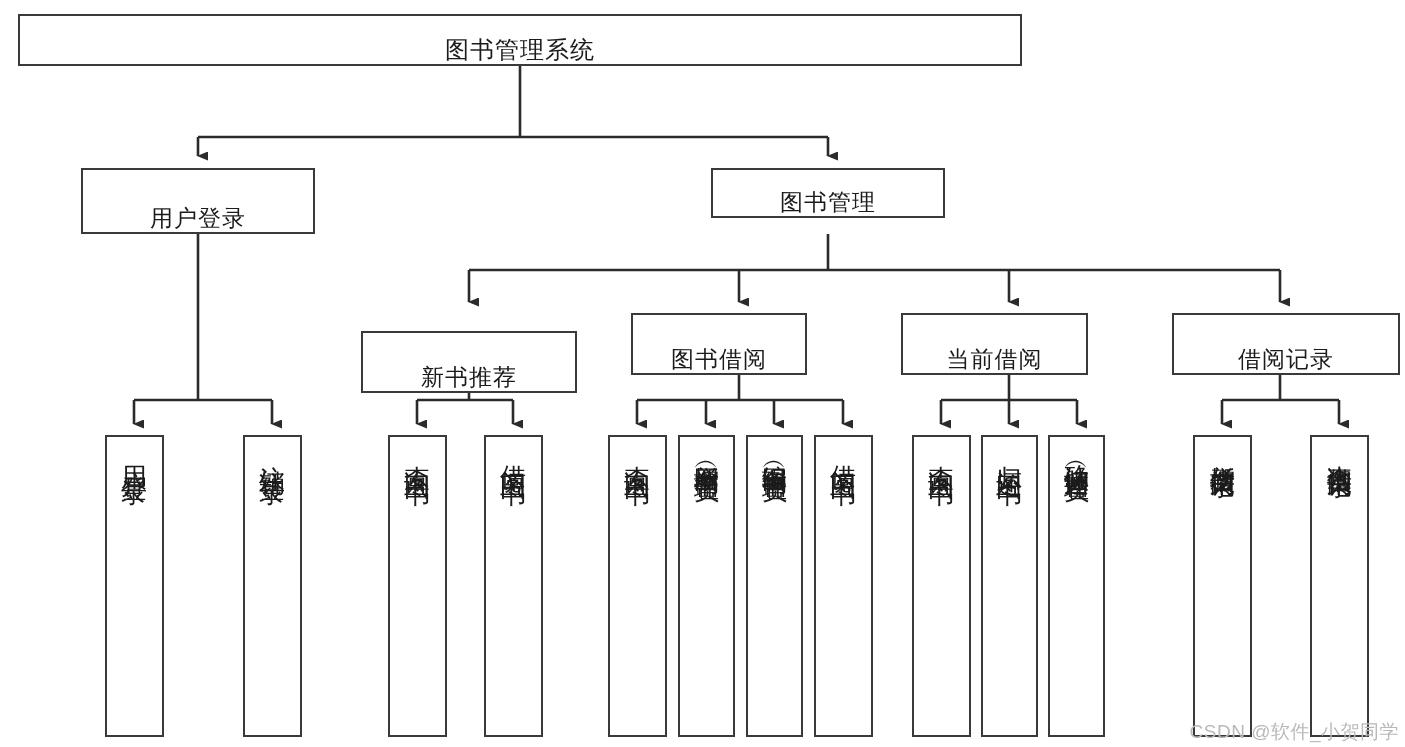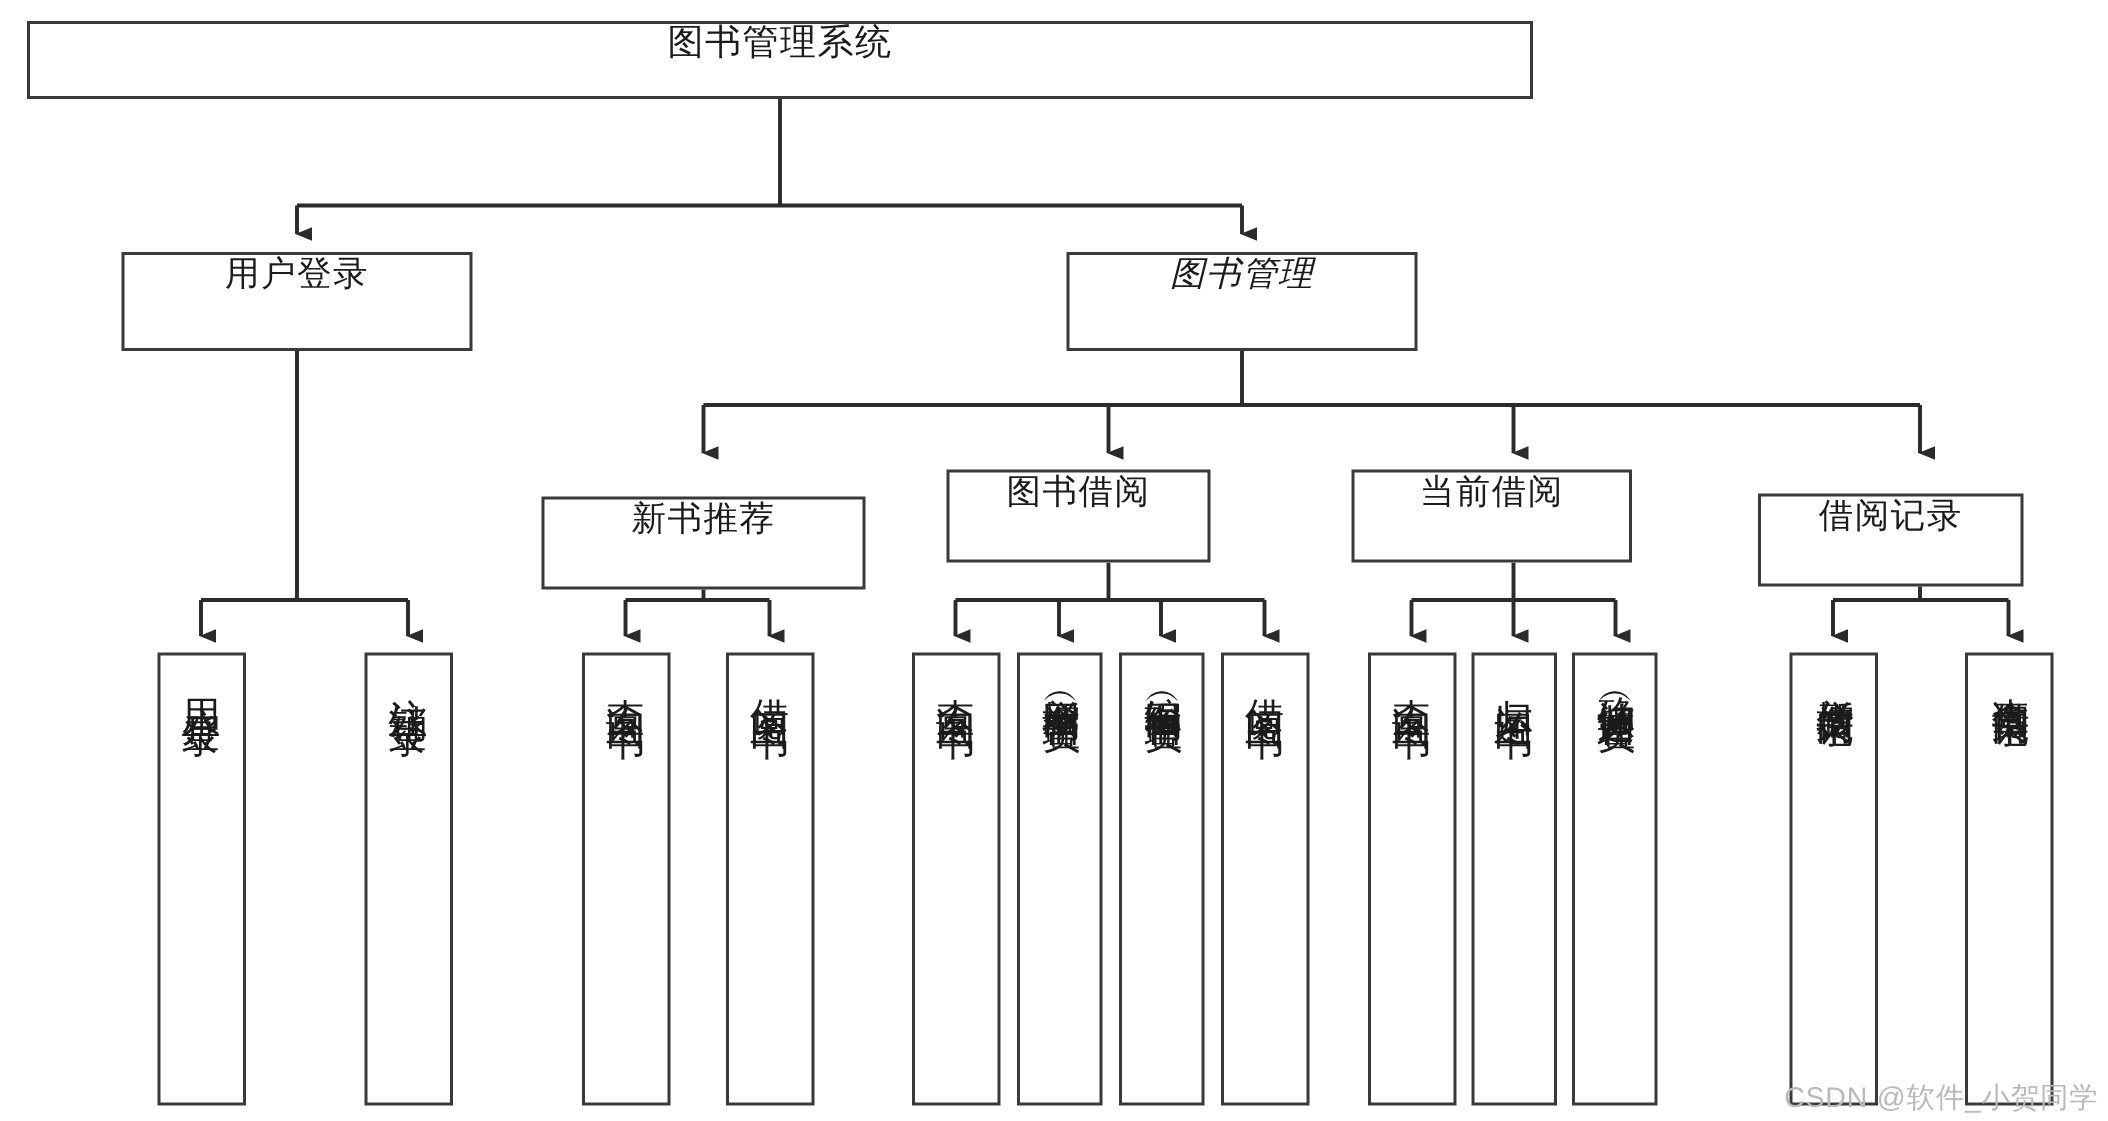--- a/index.html
+++ b/index.html
@@ -11,21 +11,21 @@
   }
   #canvas{position:absolute;left:0;top:0;width:1405px;height:747px;}
   svg.edges{position:absolute;left:0;top:0;width:1405px;height:747px;pointer-events:none;}
 
   .node{
     position:absolute;
     box-sizing:border-box;
     background:#ffffff;
     border:2.5px solid #3a3a3a;
     display:flex;
-    align-items:flex-start;
+    align-items:flex-end;
     justify-content:center;
     color:#1b1b1b;
   }
   .node .lbl{
     display:block;
     text-align:center;
     line-height:1.12;
     white-space:nowrap;
   }
   .node.horiz .lbl{font-size:23px;letter-spacing:1px;}
@@ -114,34 +114,34 @@
     </g>
   </svg>
 
   <div class="node root horiz" style="left:18px;top:14px;width:1004px;height:52px;">
     <span class="lbl">图书管理系统</span>
   </div>
 
   <div class="node horiz" style="left:81px;top:168px;width:234px;height:66px;">
     <span class="lbl">用户登录</span>
   </div>
-  <div class="node horiz" style="left:711px;top:168px;width:234px;height:66px;font-style:italic;">
+  <div class="node horiz" style="left:711px;top:168px;width:234px;height:50px;">
     <span class="lbl">图书管理</span>
   </div>
 
   <div class="node horiz" style="left:361px;top:313px;width:216px;height:62px;margin-top:18px;">
     <span class="lbl">新书推荐</span>
   </div>
   <div class="node horiz" style="left:631px;top:313px;width:176px;height:62px;">
     <span class="lbl">图书借阅</span>
   </div>
   <div class="node horiz" style="left:901px;top:313px;width:187px;height:62px;">
     <span class="lbl">当前借阅</span>
   </div>
-  <div class="node horiz" style="left:1172px;top:313px;width:177px;height:62px;margin-top:16px;">
+  <div class="node horiz" style="left:1172px;top:313px;width:228px;height:62px;">
     <span class="lbl">借阅记录</span>
   </div>
 
   <div class="node vert" style="left:105px;top:435px;width:59px;height:302px;">
     <span class="lbl">用户登录</span>
   </div>
   <div class="node vert" style="left:243px;top:435px;width:59px;height:302px;">
     <span class="lbl">注销登录</span>
   </div>
 

